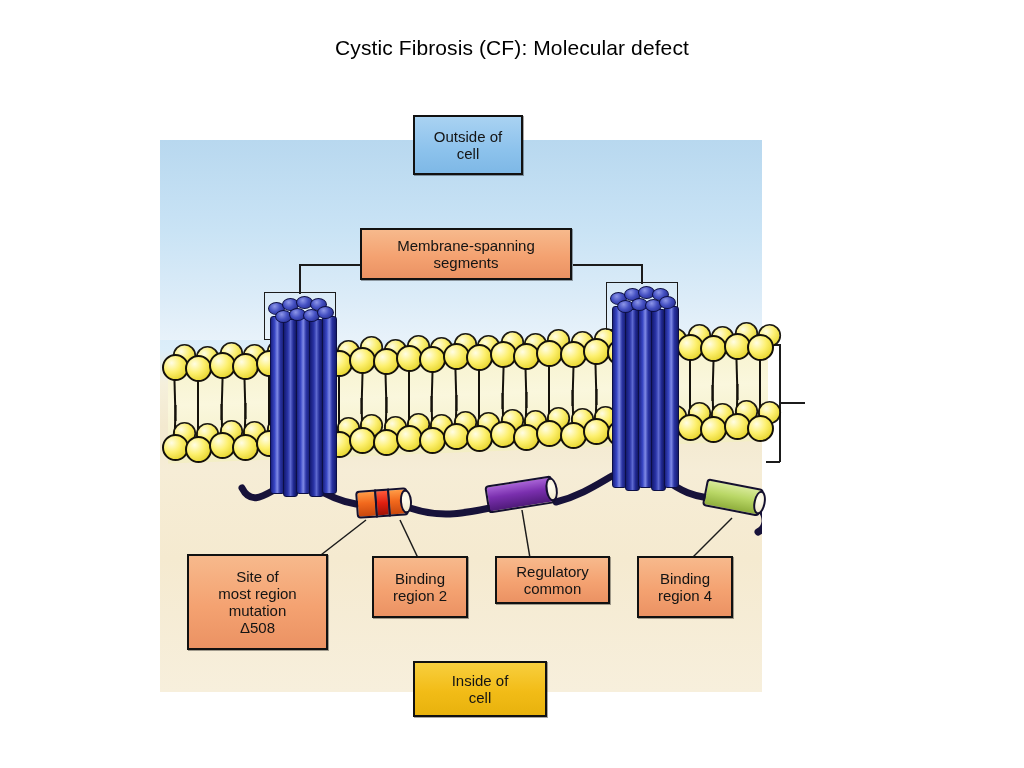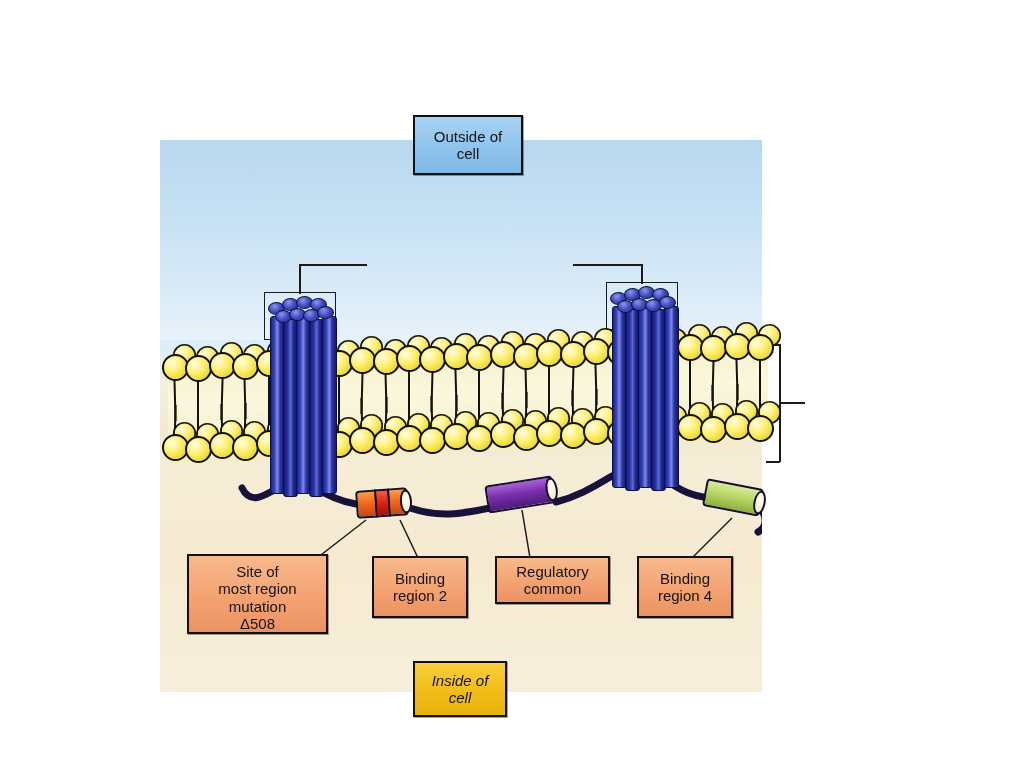--- a/index.html
+++ b/index.html
@@ -99,20 +99,21 @@
   .lead{position:absolute;background:#1b1b1b;}
   .lead-h{height:1.6px;}
   .lead-v{width:1.6px;}
   .roi{position:absolute;border:1.6px solid #1b1b1b;box-sizing:border-box;}
 </style>
 </head>
 <body>
 
 <div id="slide">
 
+  <div class="slide-title">Cystic Fibrosis (CF): Molecular defect</div>
 
   <div class="figure">
 
     <div class="sky"></div>
     <div class="cyto"></div>
 
     <div class="membrane">
       <div class="lipid-core"></div>
       <div id="heads-upper">
           <div class="head" style="left: 11px; top: 21.582px; z-index: 1; transform: scale(0.86); opacity: 0.96;"></div>
@@ -363,28 +364,34 @@
 
   </div>
 
   <div class="box box-blue" style="left:413px;top:115px;width:110px;height:60px;">
     <span>
       <span>Outside of</span><br>
       <span>cell</span>
     </span>
   </div>
 
+  <div class="box box-peach" style="left:360px;top:228px;width:212px;height:52px;">
+    <span>
+      <span>Membrane-spanning</span><br>
+      <span>segments</span>
+    </span>
+  </div>
 
   <div class="lead lead-v" style="left:779px;top:344px;height:118px;width:1.8px;"></div>
   <div class="lead lead-h" style="left:766px;top:344px;width:14px;height:1.8px;"></div>
   <div class="lead lead-h" style="left:766px;top:461px;width:14px;height:1.8px;"></div>
   <div class="lead lead-h" style="left:779px;top:402px;width:26px;height:1.8px;"></div>
 
 
-  <div class="box box-peach" style="left:187px;top:554px;width:141px;height:80px;align-items:flex-end;">
+  <div class="box box-peach" style="left:187px;top:554px;width:141px;height:96px;">
     <span>
       <span>Site of</span><br>
       <span>most region</span><br>
       <span>mutation</span><br>
       <span>Δ508</span>
     </span>
   </div>
 
   <div class="box box-peach" style="left:372px;top:556px;width:96px;height:62px;">
     <span>
@@ -400,20 +407,20 @@
     </span>
   </div>
 
   <div class="box box-peach" style="left:637px;top:556px;width:96px;height:62px;">
     <span>
       <span>Binding</span><br>
       <span>region 4</span>
     </span>
   </div>
 
-  <div class="box box-yellow" style="left:413px;top:661px;width:94px;height:56px;font-style:italic;">
+  <div class="box box-yellow" style="left:413px;top:661px;width:134px;height:56px;">
     <span>
       <span>Inside of</span><br>
       <span>cell</span>
     </span>
   </div>
 
 </div>
 
 </body></html>

